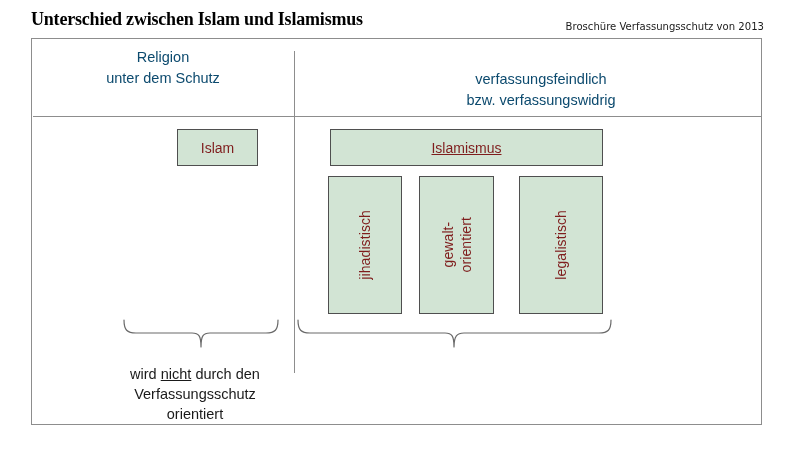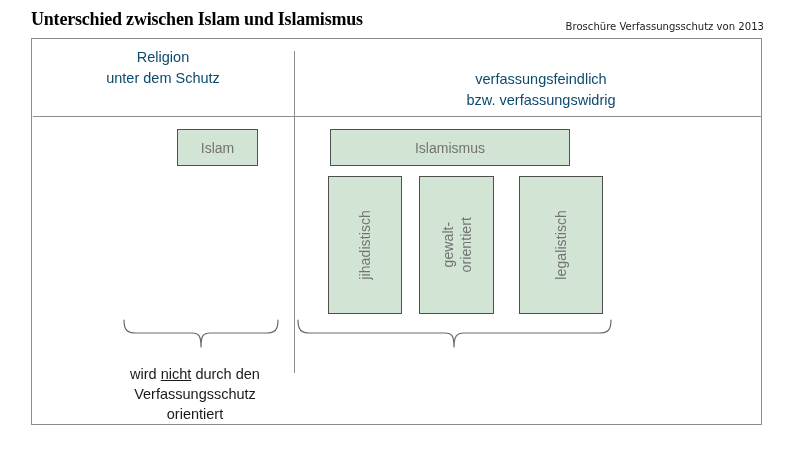--- a/index.html
+++ b/index.html
@@ -100,24 +100,24 @@
   .gbox {
     position: absolute;
     background: #d2e4d4;
     border: 1px solid #4f4f4f;
     box-sizing: border-box;
     display: flex;
     align-items: center;
     justify-content: center;
     font-family: "Liberation Sans", sans-serif;
     font-size: 14px;
-    color: #737373;
+    color: #7f1d1d;
   }
   .gbox.islam      { left: 145px; top: 90px;  width: 81px;  height: 37px; }
-  .gbox.islamismus { left: 298px; top: 90px;  width: 240px; height: 37px; }
+  .gbox.islamismus { left: 298px; top: 90px;  width: 273px; height: 37px; text-decoration: underline; }
 
   .gbox.vert {
     top: 137px;
     height: 138px;
     align-items: center;
     justify-content: center;
   }
   .gbox.vert.v1 { left: 296px; width: 74px; }
   .gbox.vert.v2 { left: 387px; width: 75px; }
   .gbox.vert.v3 { left: 487px; width: 84px; }

